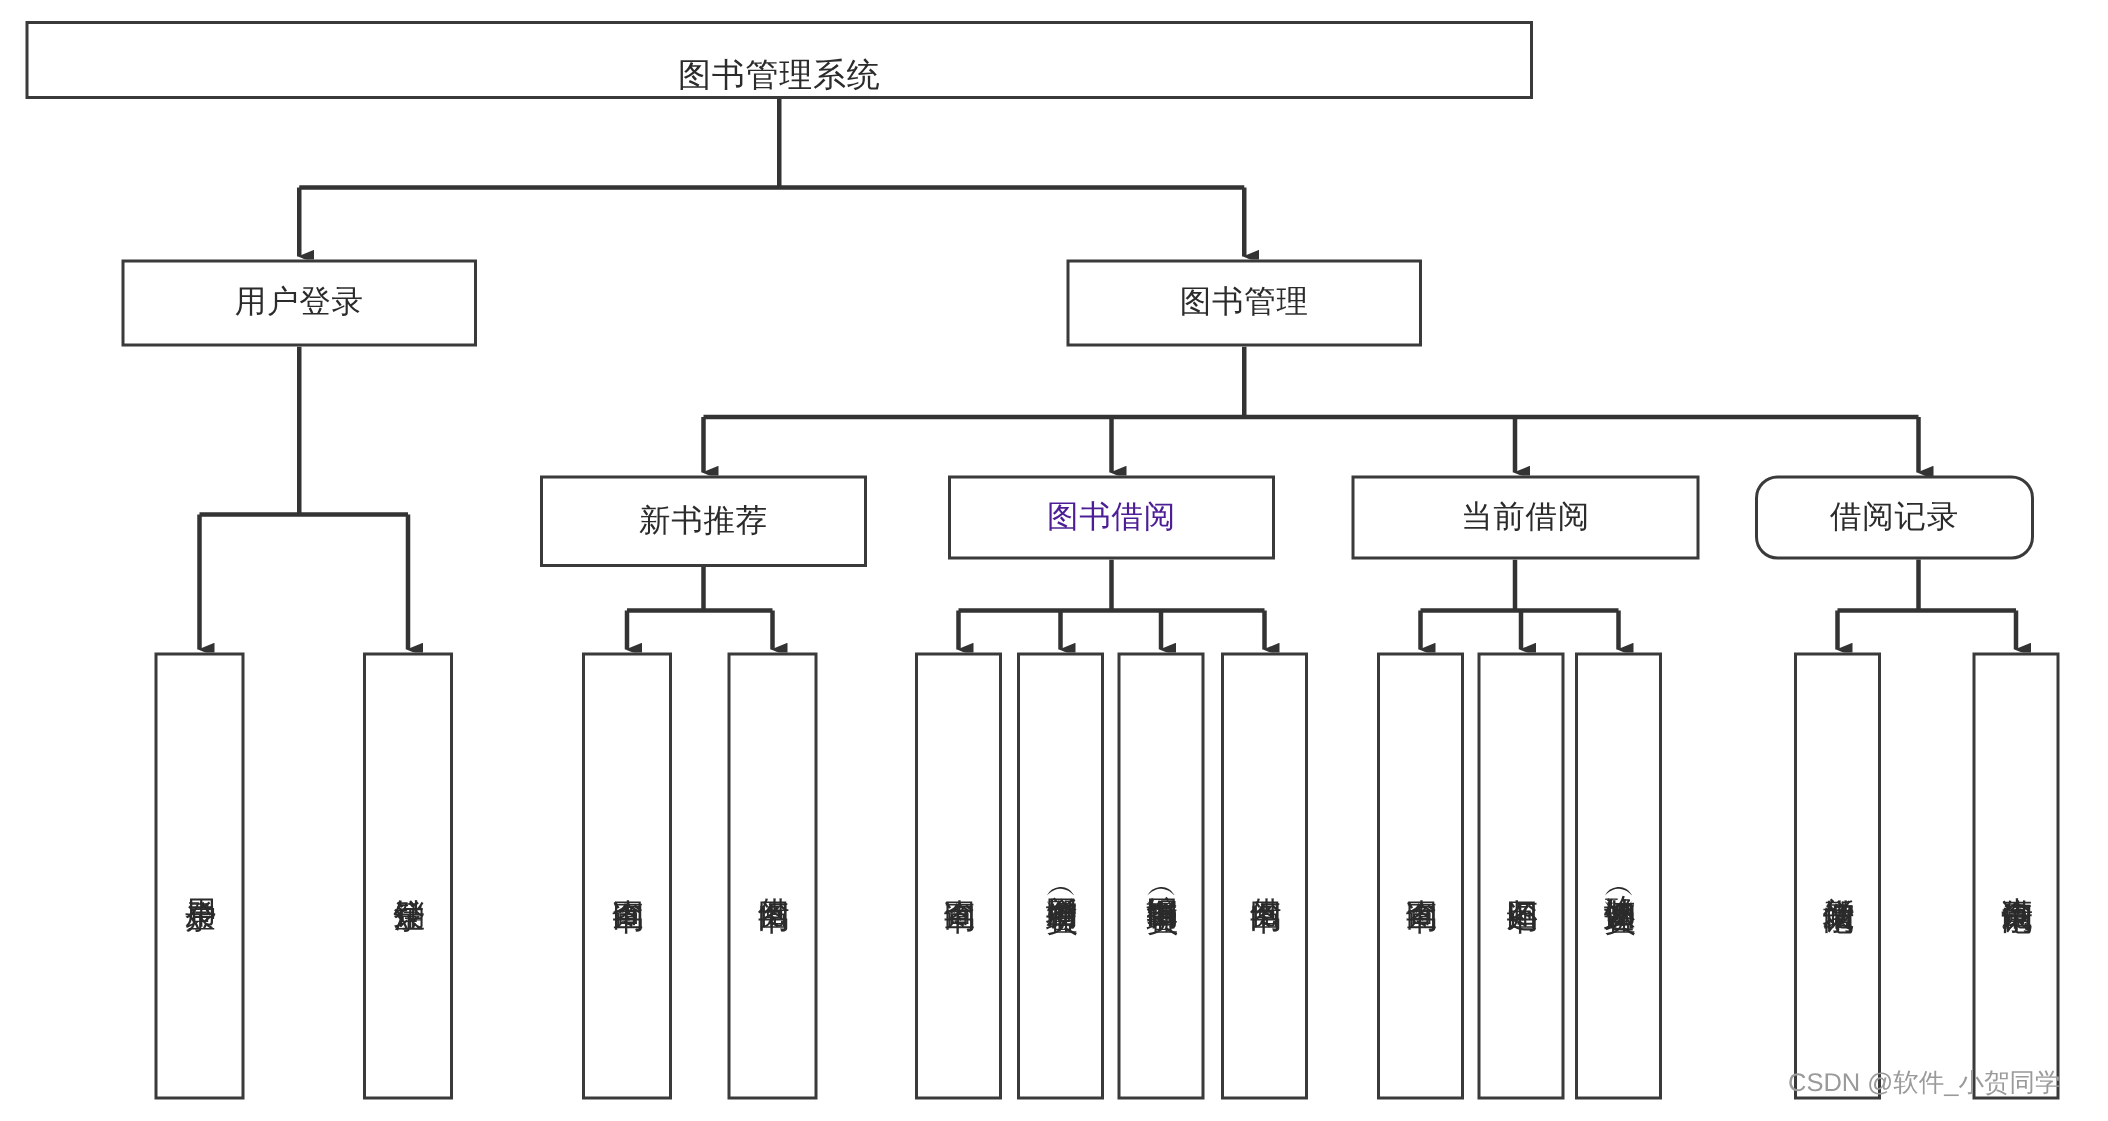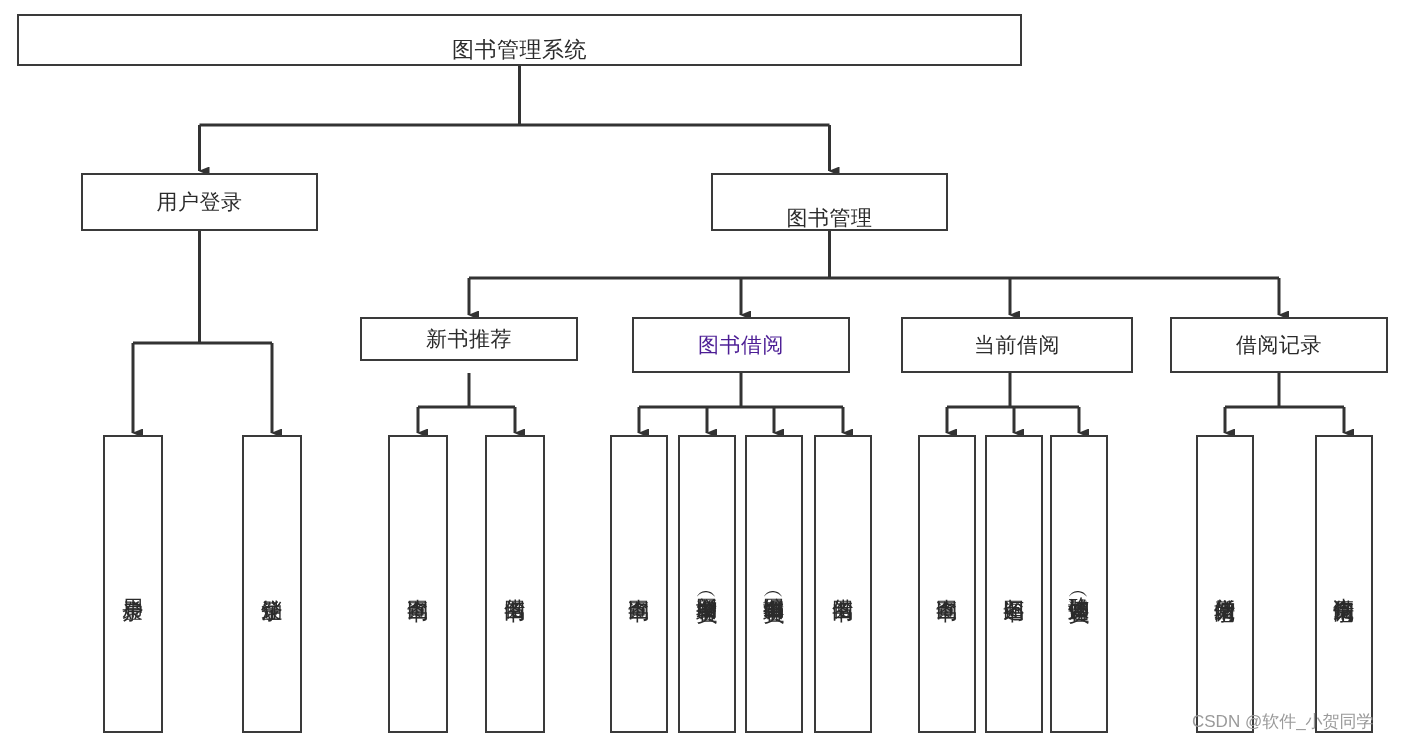--- a/index.html
+++ b/index.html
@@ -115,33 +115,33 @@
       </g>
   </svg>
 
   <div id="nodes-layer">
       <div class="node horiz root" style="left: 17px; top: 14px; width: 1005px; height: 52px; border-color: rgb(58, 58, 58); background: rgb(255, 255, 255);">
         <span class="label" style="color: rgb(43, 43, 43);">图书管理系统</span>
       </div>
       <div class="node horiz" style="left: 81px; top: 173px; width: 237px; height: 58px; border-color: rgb(58, 58, 58); background: rgb(255, 255, 255);">
         <span class="label" style="color: rgb(43, 43, 43);">用户登录</span>
       </div>
-      <div class="node horiz" style="left: 711px; top: 173px; width: 237px; height: 58px; border-color: rgb(58, 58, 58); background: rgb(255, 255, 255); align-items: flex-end;">
+      <div class="node horiz" style="left: 711px; top: 173px; width: 237px; height: 58px; border-color: rgb(58, 58, 58); background: rgb(255, 255, 255);">
         <span class="label" style="color: rgb(43, 43, 43);">图书管理</span>
       </div>
-      <div class="node horiz" style="left: 360px; top: 317px; width: 218px; height: 44px; border-color: rgb(58, 58, 58); background: rgb(255, 255, 255);">
+      <div class="node horiz" style="left: 360px; top: 317px; width: 218px; height: 61px; border-color: rgb(58, 58, 58); background: rgb(255, 255, 255);">
         <span class="label" style="color: rgb(43, 43, 43);">新书推荐</span>
       </div>
       <div class="node horiz" style="left: 632px; top: 317px; width: 218px; height: 56px; border-color: rgb(58, 58, 58); background: rgb(255, 255, 255);">
         <span class="label" style="color: #4c1d95;">图书借阅</span>
       </div>
       <div class="node horiz" style="left: 901px; top: 317px; width: 232px; height: 56px; border-color: rgb(58, 58, 58); background: rgb(255, 255, 255);">
         <span class="label" style="color: rgb(43, 43, 43);">当前借阅</span>
       </div>
-      <div class="node horiz" style="left: 1170px; top: 317px; width: 218px; height: 56px; border-color: rgb(58, 58, 58); background: rgb(255, 255, 255);">
+      <div class="node horiz" style="left: 1170px; top: 317px; width: 186px; height: 56px; border-color: rgb(58, 58, 58); background: rgb(255, 255, 255); border-radius: 15px;">
         <span class="label" style="color: rgb(43, 43, 43);">借阅记录</span>
       </div>
       <div class="node vert" style="left: 103px; top: 435px; width: 60px; height: 298px; border-color: rgb(58, 58, 58); background: rgb(255, 255, 255);">
         <span class="label" style="color: rgb(43, 43, 43);">用户登录</span>
       </div>
       <div class="node vert" style="left: 242px; top: 435px; width: 60px; height: 298px; border-color: rgb(58, 58, 58); background: rgb(255, 255, 255);">
         <span class="label" style="color: rgb(43, 43, 43);">注销登录</span>
       </div>
       <div class="node vert" style="left: 388px; top: 435px; width: 60px; height: 298px; border-color: rgb(58, 58, 58); background: rgb(255, 255, 255);">
         <span class="label" style="color: rgb(43, 43, 43);">查询图书</span>

